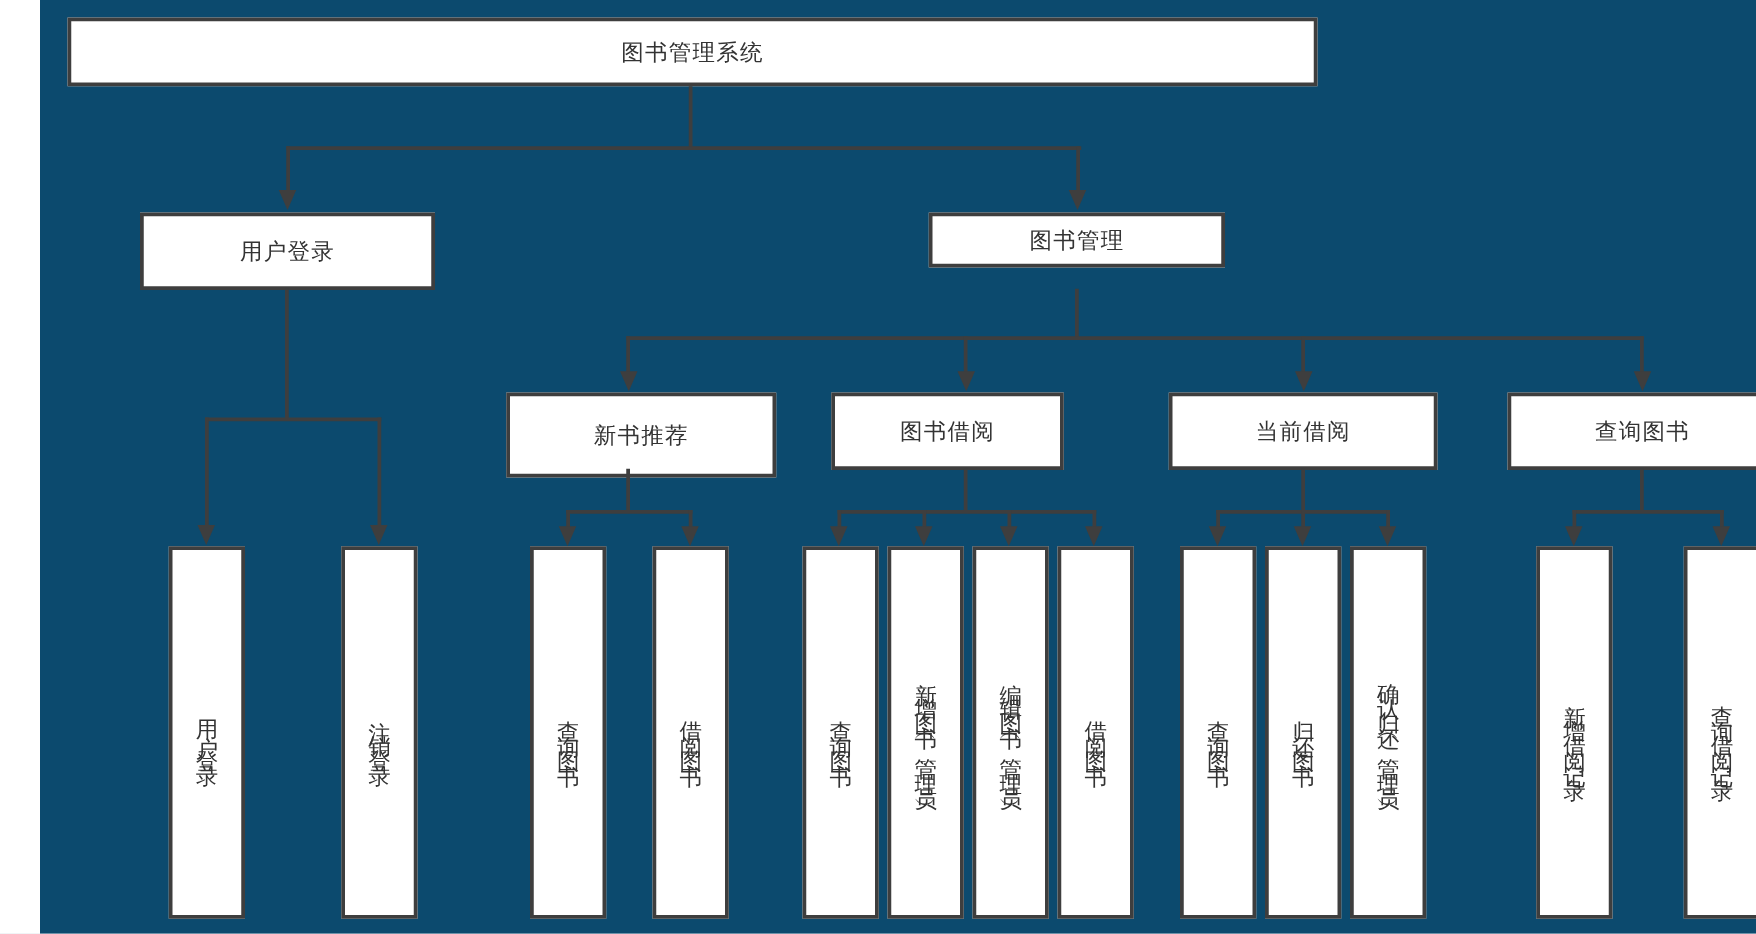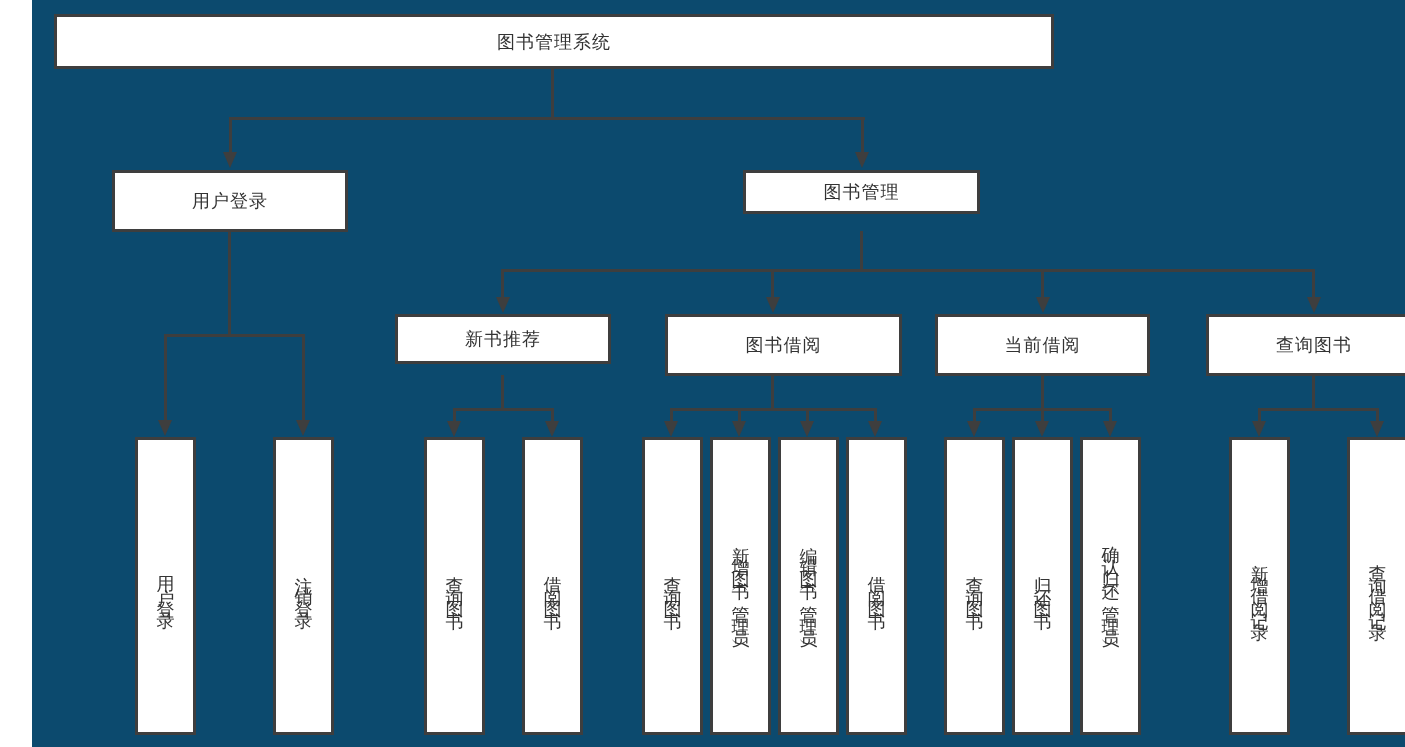--- a/index.html
+++ b/index.html
@@ -58,22 +58,22 @@
     <div class="vl" style="left:469px;top:269px;height:30px"></div>
     <div class="arr" style="left:464px;top:297px"></div>
     <div class="vl" style="left:739px;top:269px;height:30px"></div>
     <div class="arr" style="left:734px;top:297px"></div>
     <div class="vl" style="left:1009px;top:269px;height:30px"></div>
     <div class="arr" style="left:1004px;top:297px"></div>
     <div class="vl" style="left:1280px;top:269px;height:30px"></div>
     <div class="arr" style="left:1275px;top:297px"></div>
   </div>
 
-  <div class="box hbox" style="left:363px;top:314px;width:216px;height:50px">新书推荐</div>
-  <div class="box hbox" style="left:633px;top:314px;width:237px;height:62px">图书借阅</div>
+  <div class="box hbox" style="left:373px;top:314px;width:216px;height:68px">新书推荐</div>
+  <div class="box hbox" style="left:633px;top:314px;width:186px;height:62px">图书借阅</div>
   <div class="box hbox" style="left:903px;top:314px;width:215px;height:62px">当前借阅</div>
   <div class="box hbox" style="left:1174px;top:314px;width:216px;height:62px">查询图书</div>
 
   <div>
     <div class="vl" style="left:469px;top:375px;height:35px"></div>
     <div class="hl" style="left:421px;top:408px;width:101px"></div>
     <div class="vl" style="left:421px;top:408px;height:14px"></div>
     <div class="arr" style="left:415px;top:421px"></div>
     <div class="vl" style="left:519px;top:408px;height:14px"></div>
     <div class="arr" style="left:513px;top:421px"></div>

